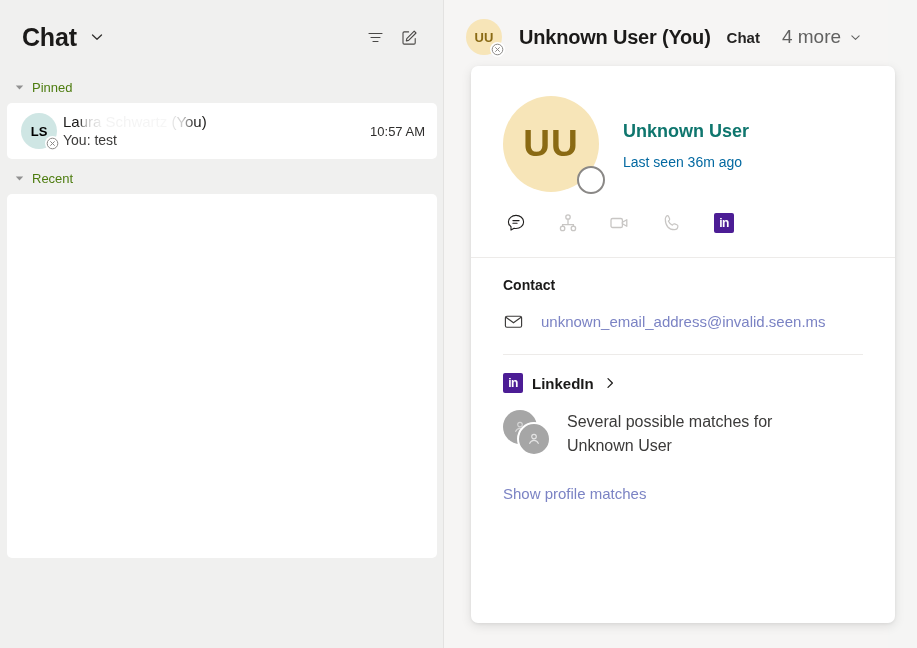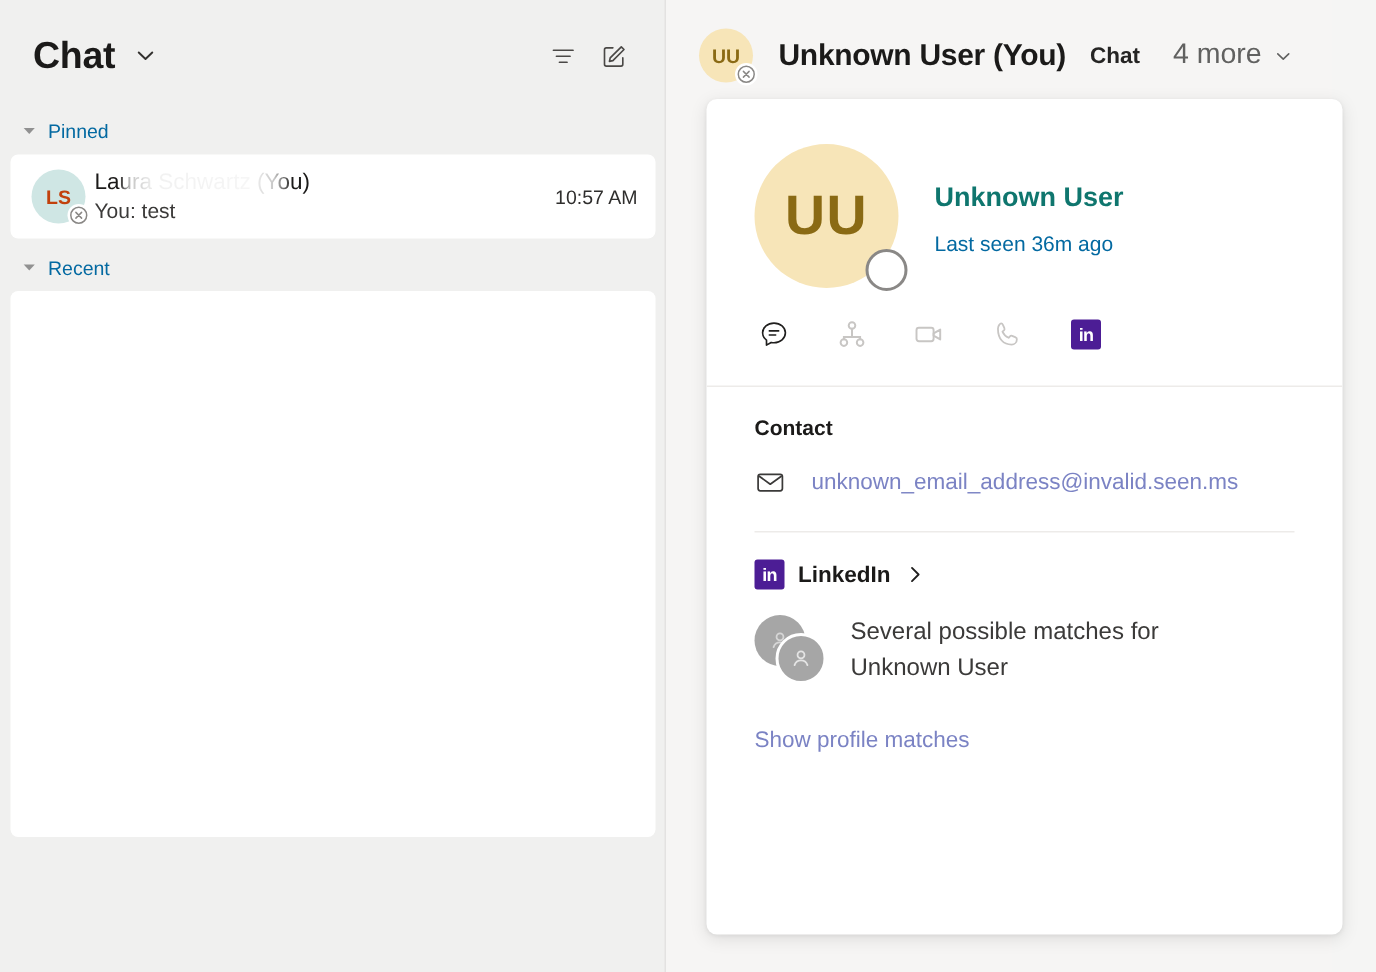--- a/index.html
+++ b/index.html
@@ -36,21 +36,21 @@
   .hdr-icon {
     width: 34px; height: 34px;
     display: flex; align-items: center; justify-content: center;
     color: #4a4846; cursor: pointer; border-radius: 4px;
   }
 
   .section-label {
     display: flex; align-items: center;
     padding: 0 0 0 12px;
     height: 26px;
-    font-size: 13px; color: #0369a1;
+    font-size: 13px; color: #4d7c0f;
     cursor: pointer; user-select: none;
   }
   .caret {
     width: 14px; height: 14px; margin-right: 6px;
     display: flex; align-items: center; justify-content: center;
     color: #919191;
   }
   .caret svg { display: block; }
 
   .chat-card {
@@ -62,21 +62,21 @@
     padding: 0 12px 0 14px;
     cursor: pointer;
     position: relative;
   }
   .avatar-wrap { position: relative; width: 36px; height: 36px; flex-shrink: 0; }
   .avatar {
     width: 36px; height: 36px; border-radius: 50%;
     display: flex; align-items: center; justify-content: center;
     font-size: 13px; font-weight: 600;
   }
-  .avatar.ls { background: #cfe6e4; color: #c2410c; }
+  .avatar.ls { background: #cfe6e4; color: #000000; }
   .badge-unknown {
     position: absolute; right: -3px; bottom: -2px;
     width: 15px; height: 15px; border-radius: 50%;
     background: #ffffff;
     display: flex; align-items: center; justify-content: center;
   }
   .badge-unknown svg { display: block; }
 
   .chat-text { flex: 1; margin-left: 6px; min-width: 0; overflow: hidden; }
   .chat-name {

